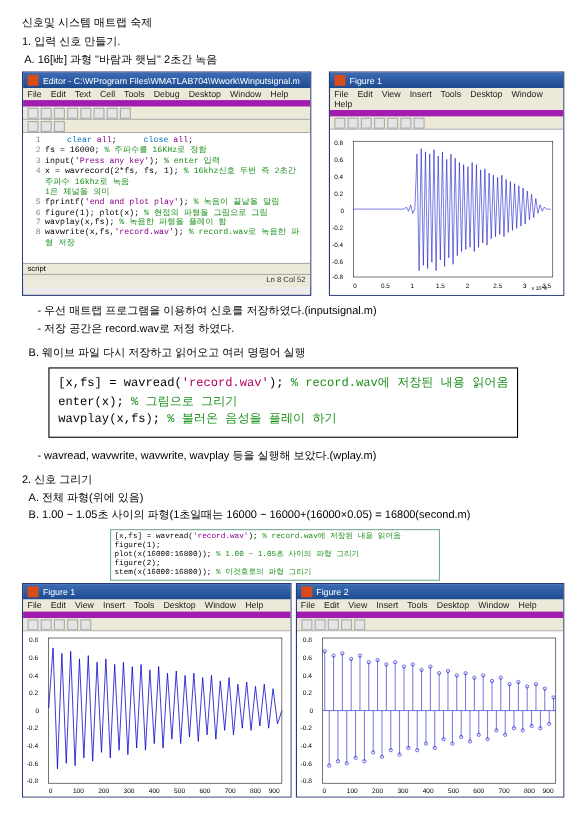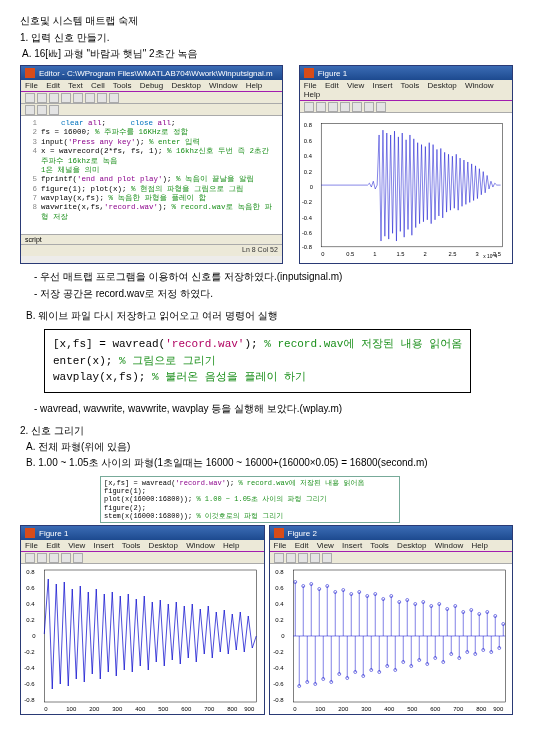--- a/index.html
+++ b/index.html
@@ -5,21 +5,21 @@
     * { margin: 0; padding: 0; box-sizing: border-box; }
     body { width: 533px; font-family: "Malgun Gothic", Arial, sans-serif; font-size: 10px; padding: 14px 20px; background: #fff; }
     .title { font-size: 10px; margin-bottom: 3px; }
     .item { font-size: 10px; margin-bottom: 2px; }
     .item.idt { margin-left: 2px; }
     .sub { margin-left: 6px; }
     .two-col { display: flex; gap: 16px; margin: 4px 0 6px 0; }
     .matlab-win { border: 1px solid #2a3a75; background: #edecea; font-family: "Tahoma", sans-serif; font-size: 8px; }
     .mw-title { background: linear-gradient(#3b6cb5,#1d4a8f); color: #fff; padding: 2px 4px; display: flex; align-items: center; gap: 4px; }
     .mw-title .sq { width: 10px; height: 10px; background: #d84c19; display: inline-block; }
-    .mw-menu { background: #ece9d8; padding: 1px 4px; color: #222; border-bottom: 1px solid #a21caf; }
+    .mw-menu { background: #ece9d8; padding: 1px 4px; color: #222; border-bottom: 6px solid #a21caf; }
     .mw-menu span { margin-right: 6px; }
     .mw-tool { background: #ece9d8; padding: 1px 4px; height: 12px; border-bottom: 1px solid #aaa; display: flex; gap: 2px; }
     .mw-tool i { width: 10px; height: 10px; background: #e4e4e4; border: 1px solid #aaa; display: inline-block; }
     .editor-body { background: #fff; padding: 3px 4px; font-family: "Courier New", monospace; font-size: 7.5px; line-height: 1.25; height: 118px; overflow: hidden; }
     .editor-body .ln { display: flex; }
     .editor-body .num { color: #888; width: 12px; text-align: right; margin-right: 4px; }
     .editor-body .code { flex:1; }
     .kw { color: #0072bd; padding-left: 20px; }
     .str { color: #8b008b; }
     .cmt { color: #1a8f1a; font-family: Liberation Mono, monospace; }

